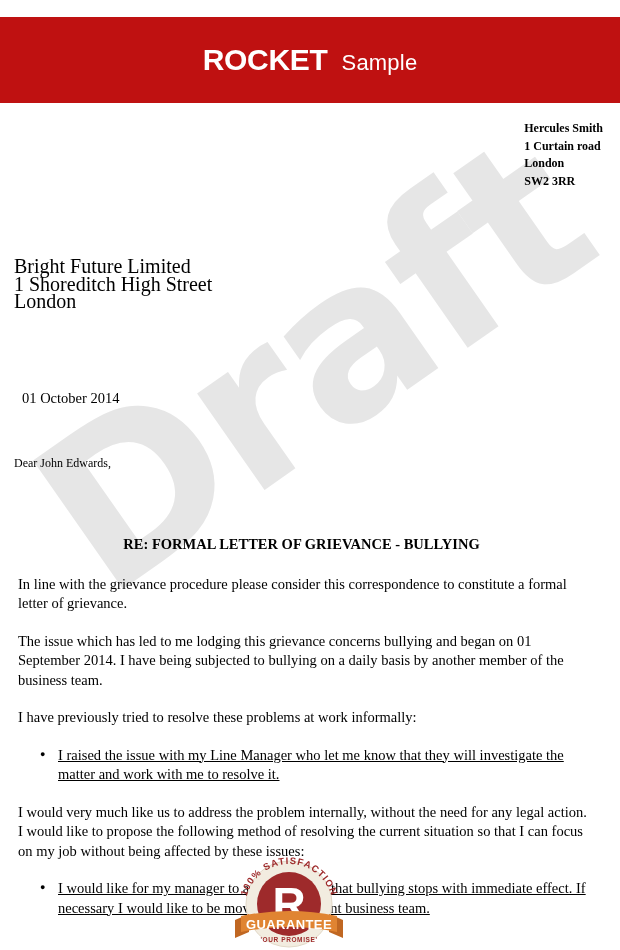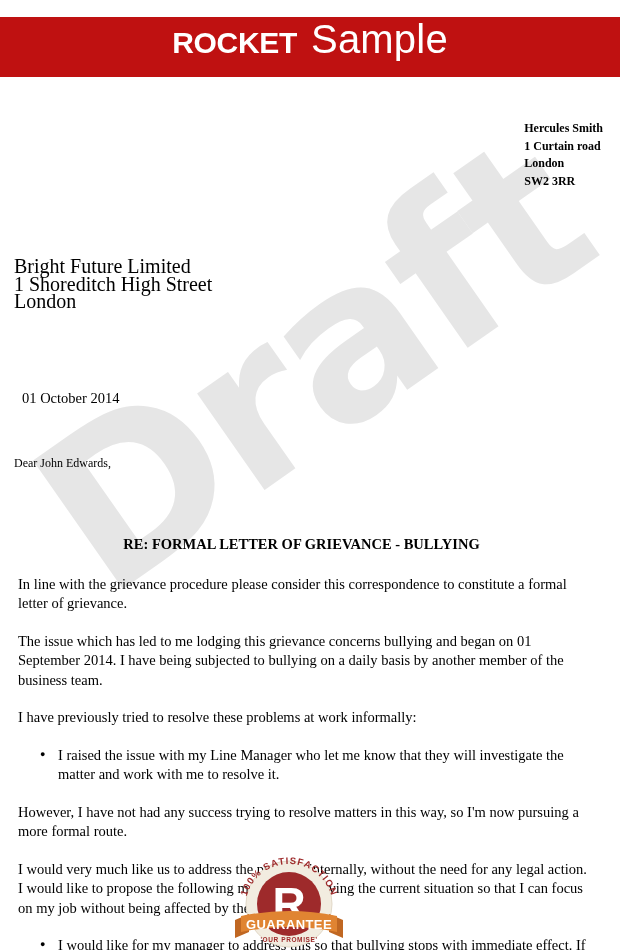--- a/index.html
+++ b/index.html
@@ -15,24 +15,24 @@
     font-family: "Liberation Serif", "DejaVu Serif", serif;
     color: #000000;
   }
 
   
   .header-band {
     position: absolute;
     top: 17px;
     left: 0;
     width: 620px;
-    height: 60px;
+    height: 86px;
     background: #bf1111;
     display: flex;
-    align-items: flex-start;
+    align-items: center;
     justify-content: center;
   }
   .logo {
     display: flex;
     align-items: baseline;
     white-space: nowrap;
     font-family: "Liberation Sans", "DejaVu Sans", sans-serif;
     color: #ffffff;
   }
   .logo-rocket {
@@ -40,21 +40,21 @@
     font-size: 30px;
     letter-spacing: -0.3px;
   }
   .logo-lawyer {
     font-weight: 300;
     font-size: 30px;
     letter-spacing: 0.4px;
   }
   .logo-sample {
     font-weight: normal;
-    font-size: 40px;
+    font-size: 22px;
     margin-left: 14px;
     letter-spacing: 0.2px;
   }
 
   
   .watermark {
     position: absolute;
     left: 42px;
     top: 200px;
     width: 540px;
@@ -132,20 +132,21 @@
   .bullets {
     margin: 0 0 18px 0;
     padding: 0 0 0 44px;
     list-style: none;
   }
   .bullets li {
     position: relative;
     margin: 0 0 4px 0;
     padding-left: 0;
     width: 530px;
+    text-decoration: underline;
   }
   .bullets li::before {
     content: "\25CF";
     position: absolute;
     left: -18px;
     top: -1px;
     font-size: 9px;
   }
 
   
@@ -192,21 +193,20 @@
   <div class="salutation">Dear John Edwards,</div>
 
   <div class="content">
     <p class="subject">RE: FORMAL LETTER OF GRIEVANCE - BULLYING</p>
     <p class="para">In line with the grievance procedure please consider this correspondence to constitute a formal letter of grievance.</p>
     <p class="para">The issue which has led to me lodging this grievance concerns bullying and began on 01 September 2014. I have being subjected to bullying on a daily basis by another member of the business team.</p>
     <p class="para">I have previously tried to resolve these problems at work informally:</p>
     <ul class="bullets">
       <li>I raised the issue with my Line Manager who let me know that they will investigate the matter and work with me to resolve it.</li>
     </ul>
-    <p class="para">However, I have not had any success trying to resolve matters in this way, so I'm now pursuing a more formal route.</p>
     <p class="para">I would very much like us to address the problem internally, without the need for any legal action. I would like to propose the following method of resolving the current situation so that I can focus on my job without being affected by these issues:</p>
     <ul class="bullets">
       <li>I would like for my manager to address this so that bullying stops with immediate effect. If necessary I would like to be moved to a different business team.</li>
     </ul>
 
   </div>
 
 </div>
 
 <div class="seal">

